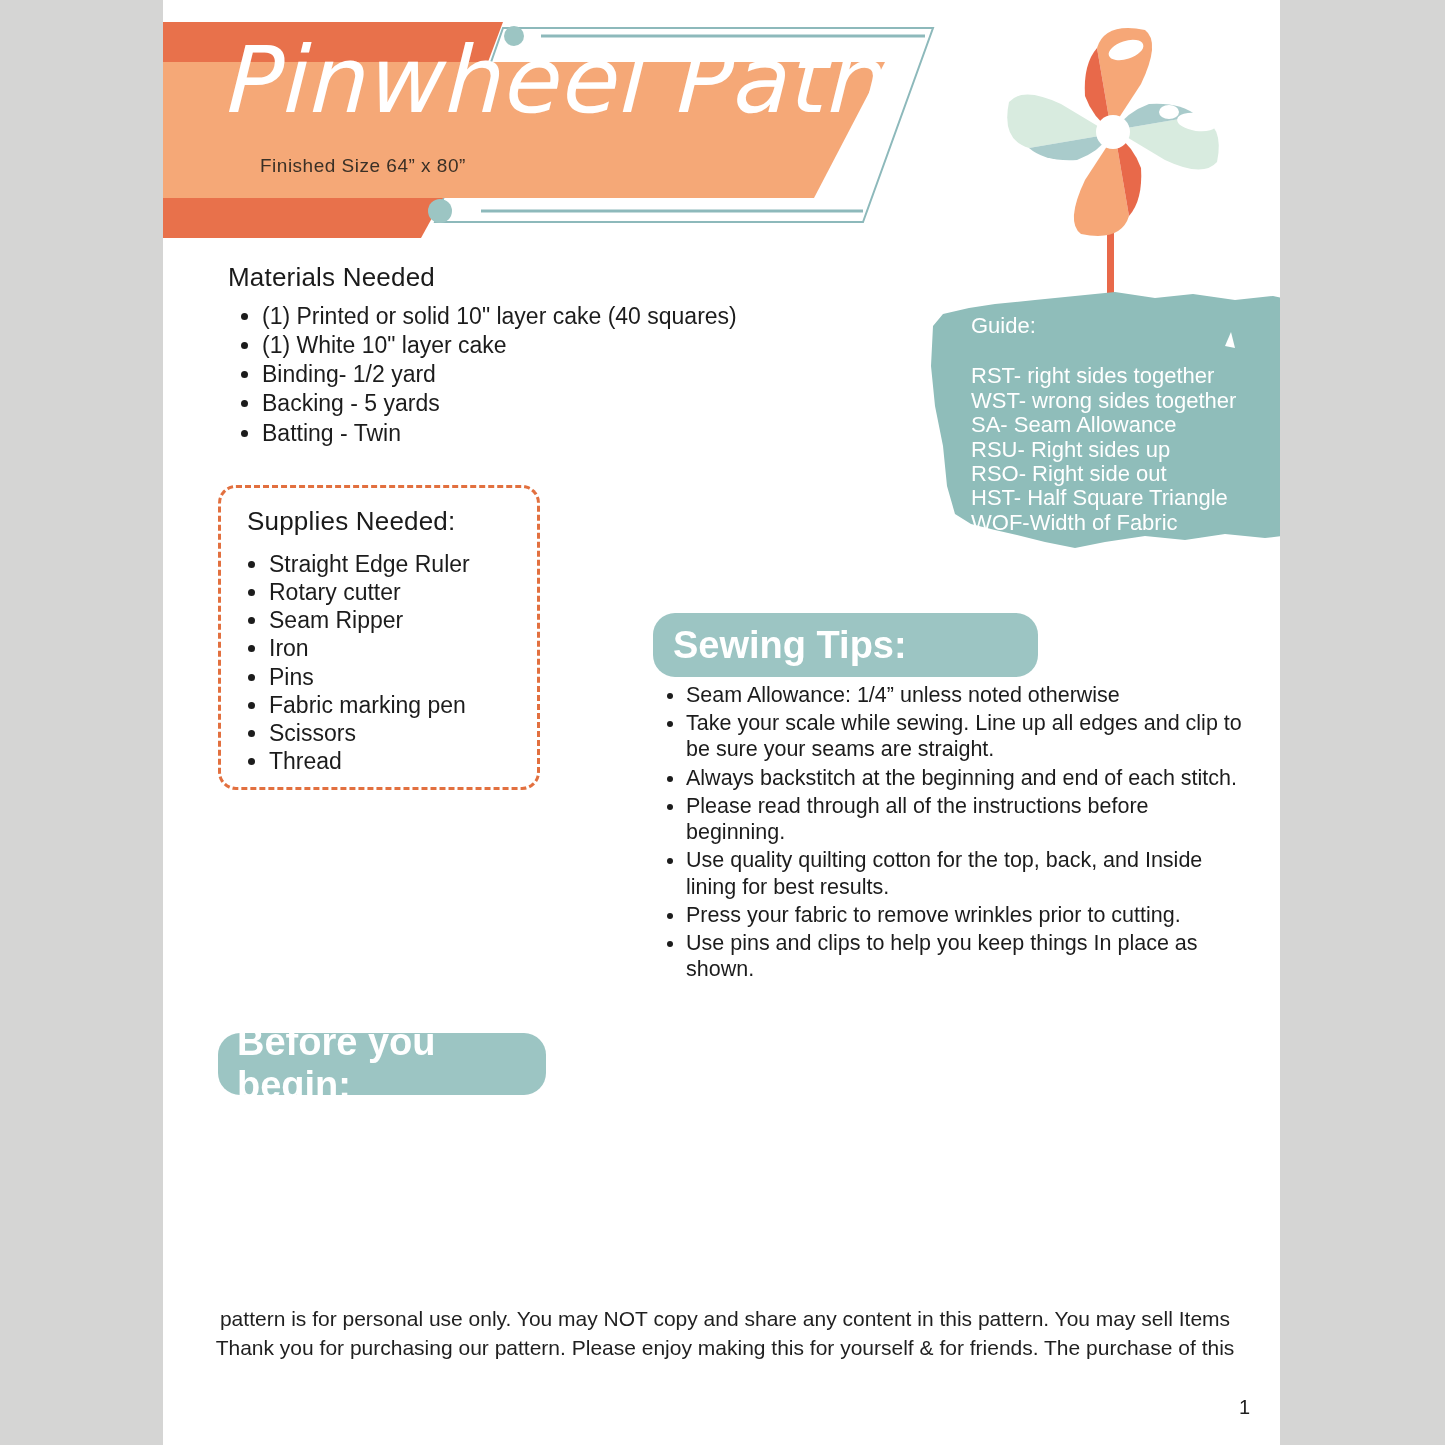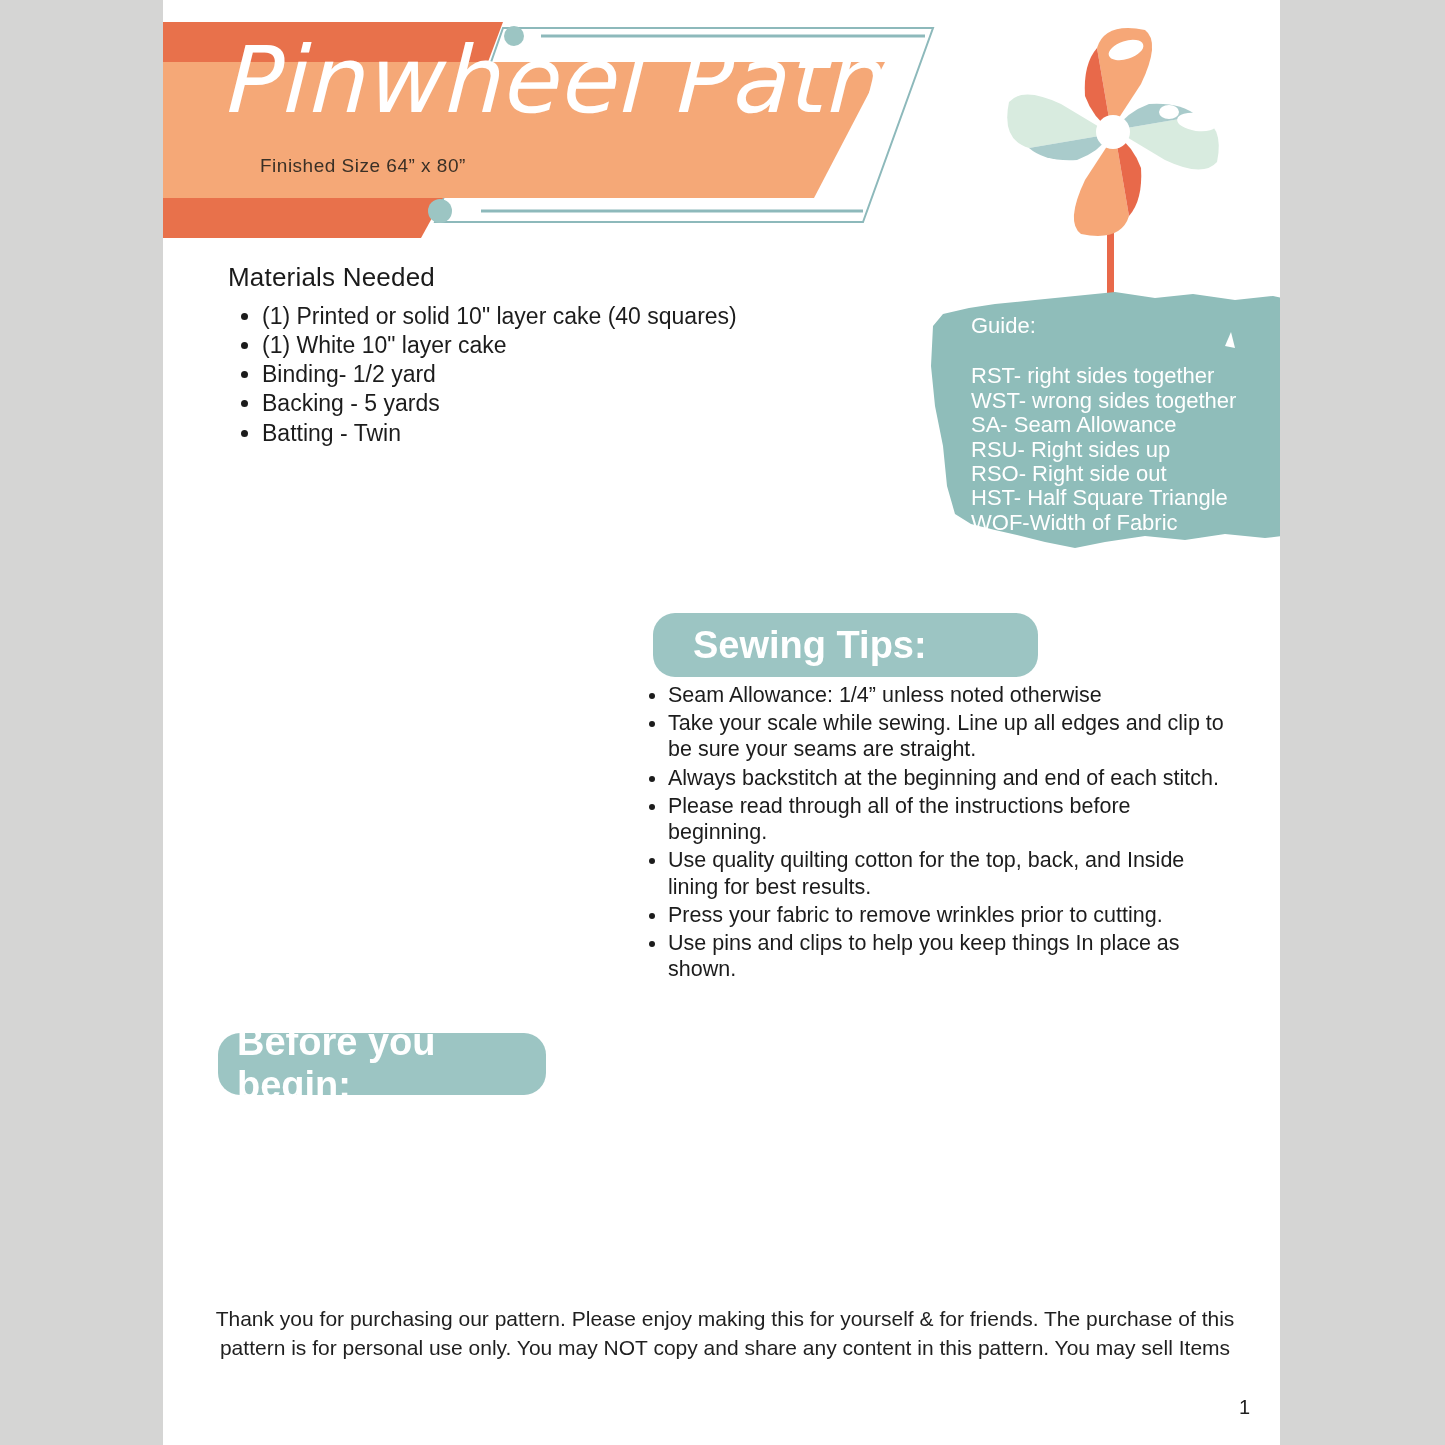--- a/index.html
+++ b/index.html
@@ -137,37 +137,37 @@
     font-weight: bold;
     display: flex;
     align-items: center;
   }
   .badge-tips {
     left: 490px;
     top: 613px;
     width: 385px;
     height: 64px;
     font-size: 38px;
-    padding-left: 40px;
+    padding-left: 20px;
     box-sizing: border-box;
   }
   .badge-begin {
     left: 55px;
     top: 1033px;
     width: 328px;
     height: 62px;
     font-size: 38px;
     padding-left: 19px;
     box-sizing: border-box;
   }
 
   
   .tips {
     position: absolute;
-    left: 472px;
+    left: 490px;
     top: 682px;
     width: 600px;
   }
   .tips ul {
     margin: 0;
     padding-left: 33px;
     list-style: disc;
   }
   .tips li {
     font-size: 21.5px;
@@ -263,20 +263,33 @@
     <div class="sec-head">Materials Needed</div>
     <ul class="plain">
       <li>(1) Printed or solid 10" layer cake (40 squares)</li>
       <li>(1) White 10" layer cake</li>
       <li>Binding- 1/2 yard</li>
       <li>Backing - 5 yards</li>
       <li>Batting - Twin</li>
     </ul>
   </div>
 
+  <div class="supplies">
+    <div class="sec-head">Supplies Needed:</div>
+    <ul class="plain">
+      <li>Straight Edge Ruler</li>
+      <li>Rotary cutter</li>
+      <li>Seam Ripper</li>
+      <li>Iron</li>
+      <li>Pins</li>
+      <li>Fabric marking pen</li>
+      <li>Scissors</li>
+      <li>Thread</li>
+    </ul>
+  </div>
 
   <div class="guide">
     <svg width="380" height="290" viewBox="0 0 380 290">
       <path d="M8,40 L18,28 L44,22 L70,18 L110,14 L150,10 L190,6 L230,12 L268,8
                L310,14 L348,10 L374,16 L378,60 L376,110 L378,160 L374,210
                L376,248 L340,252 L300,248 L260,254 L220,250 L180,256 L150,262
                L120,256 L96,250 L70,244 L46,238 L30,228 L22,200 L18,160
                L10,120 L6,80 Z" fill="#8fbdba"></path>
       <path d="M300,60 L306,46 L310,62 Z" fill="#ffffff"></path>
     </svg>
@@ -306,18 +319,18 @@
       <li>Press your fabric to remove wrinkles prior to cutting.</li>
       <li>Use pins and clips to help you keep things In place as shown.</li>
     </ul>
   </div>
 
   <div class="badge badge-begin">
     <span>Before you begin:</span>
   </div>
 
   <div class="footer">
+    <div>pattern is for personal use only. You may NOT copy and share any content in this pattern. You may sell Items</div>
     <div>Thank you for purchasing our pattern. Please enjoy making this for yourself &amp; for friends. The purchase of this</div>
-    <div>pattern is for personal use only. You may NOT copy and share any content in this pattern. You may sell Items</div>
   </div>
   <div class="page-num">1</div>
 
 </div>
 
 </body></html>

